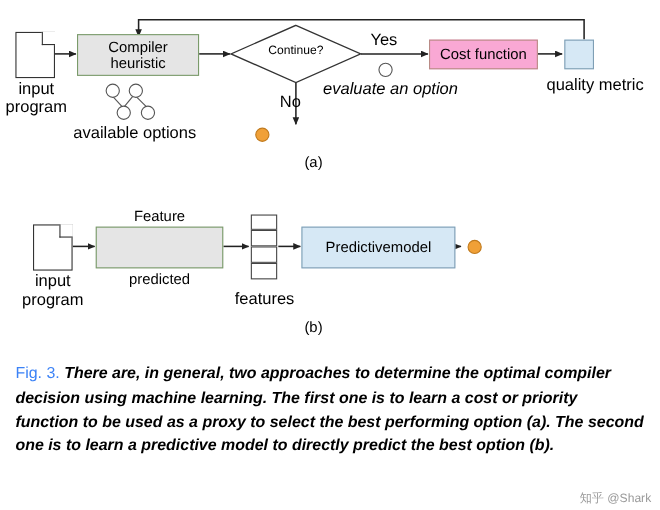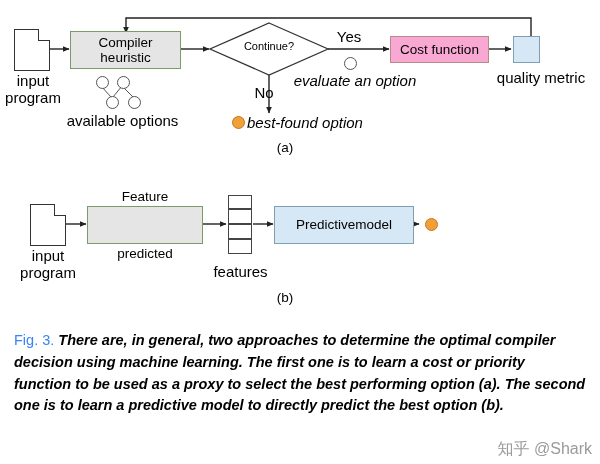--- a/index.html
+++ b/index.html
@@ -109,21 +109,21 @@
   .caption .figlabel {
     color: #3b82f6;
     font-weight: normal;
     font-style: normal;
     text-align: right;
   }
   .watermark {
     position: absolute;
     right: 8px;
     bottom: 4px;
-    font-size: 16px;
+    font-size: 11px;
     color: #9a9a9a;
   }
 </style>
 </head>
 <body>
 
 <div class="stage">
 
   <svg class="lines" viewBox="0 0 600 464">
     <defs>
@@ -190,21 +190,20 @@
   <div class="label label-italic abs" style="left:291px; top:72px; width:128px;">evaluate an option</div>
 
   <div class="box box-pink abs" style="left:390px; top:36px; width:99px; height:27px;">
     <span>Cost function</span>
   </div>
 
   <div class="box box-blue abs" style="left:513px; top:36px; width:27px; height:27px;"></div>
   <div class="label abs" style="left:486px; top:69px; width:110px;">quality metric</div>
 
   <div class="dot-orange" style="left:232px; top:116px;"></div>
-  <div class="label label-italic abs" style="left:247px; top:114px; width:180px; text-align:left;">best-found option</div>
 
   <div class="label abs" style="left:265px; top:140px; width:40px; font-size:13.5px;">(a)</div>
 
   <div class="doc abs" style="left:30px; top:204px;">
     <div class="fold"></div>
   </div>
   <div class="label abs" style="left:17px; top:247px; width:62px;">
     <div>input</div>
     <div>program</div>
   </div>

